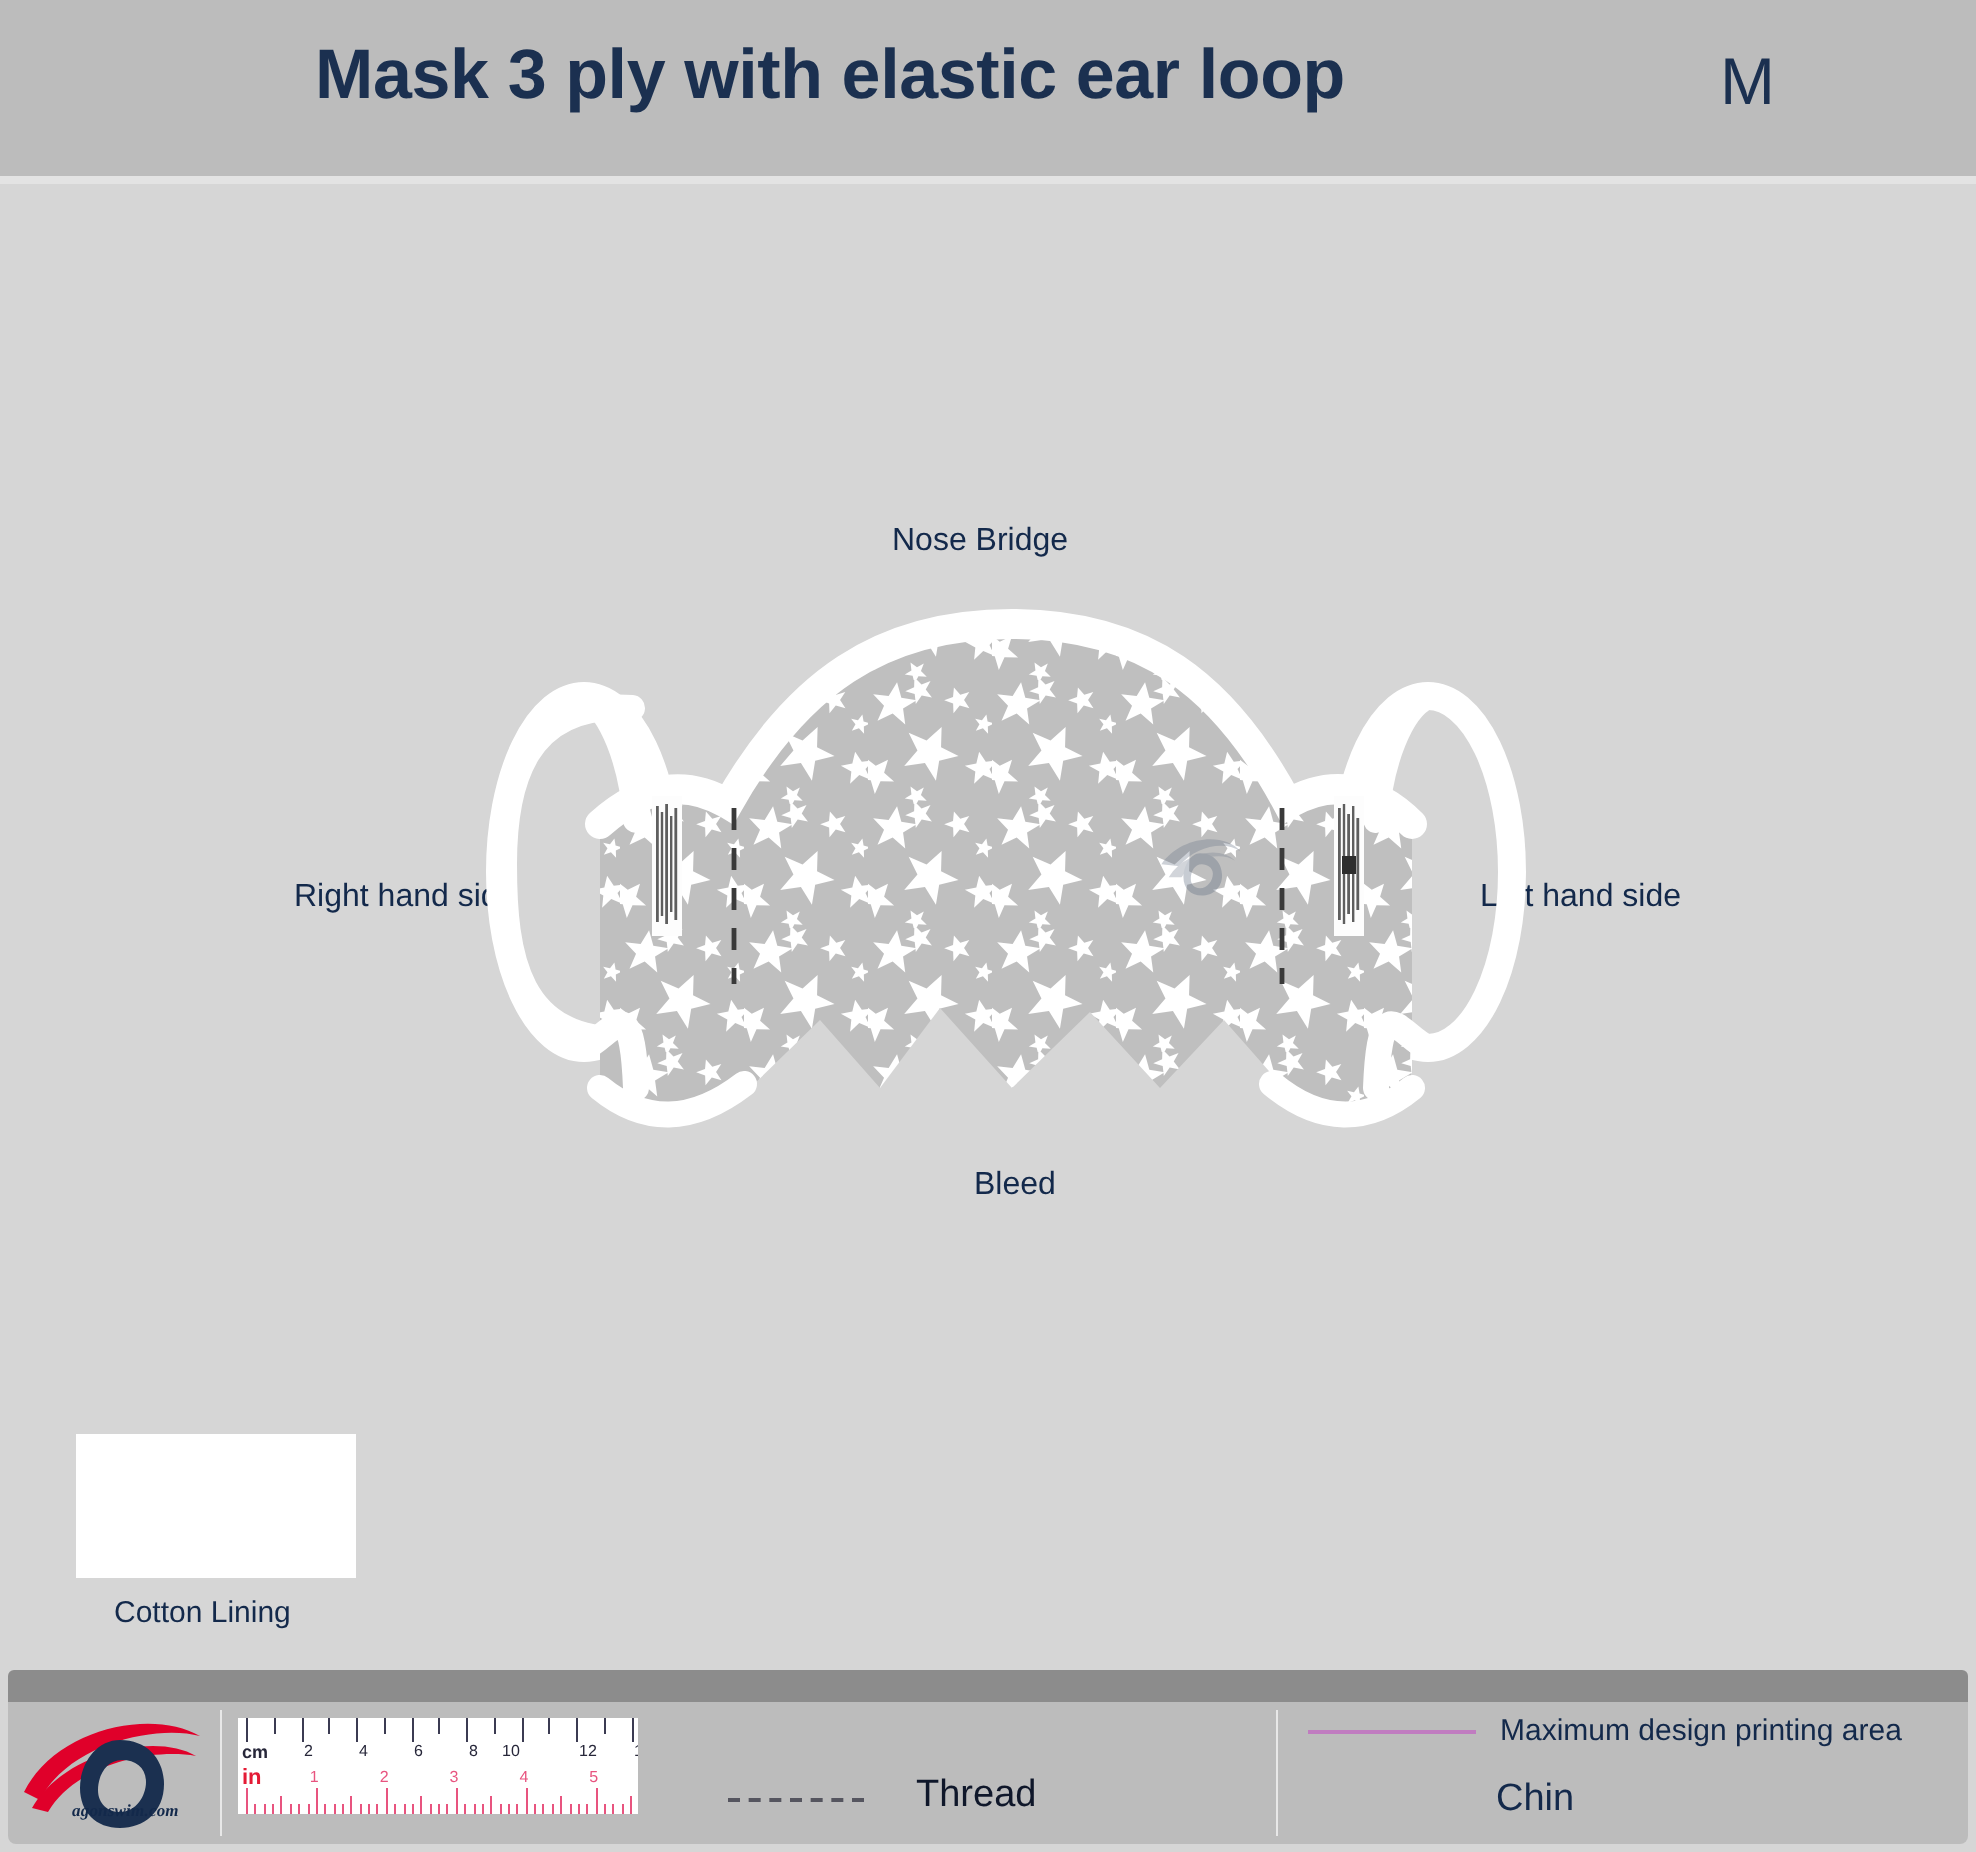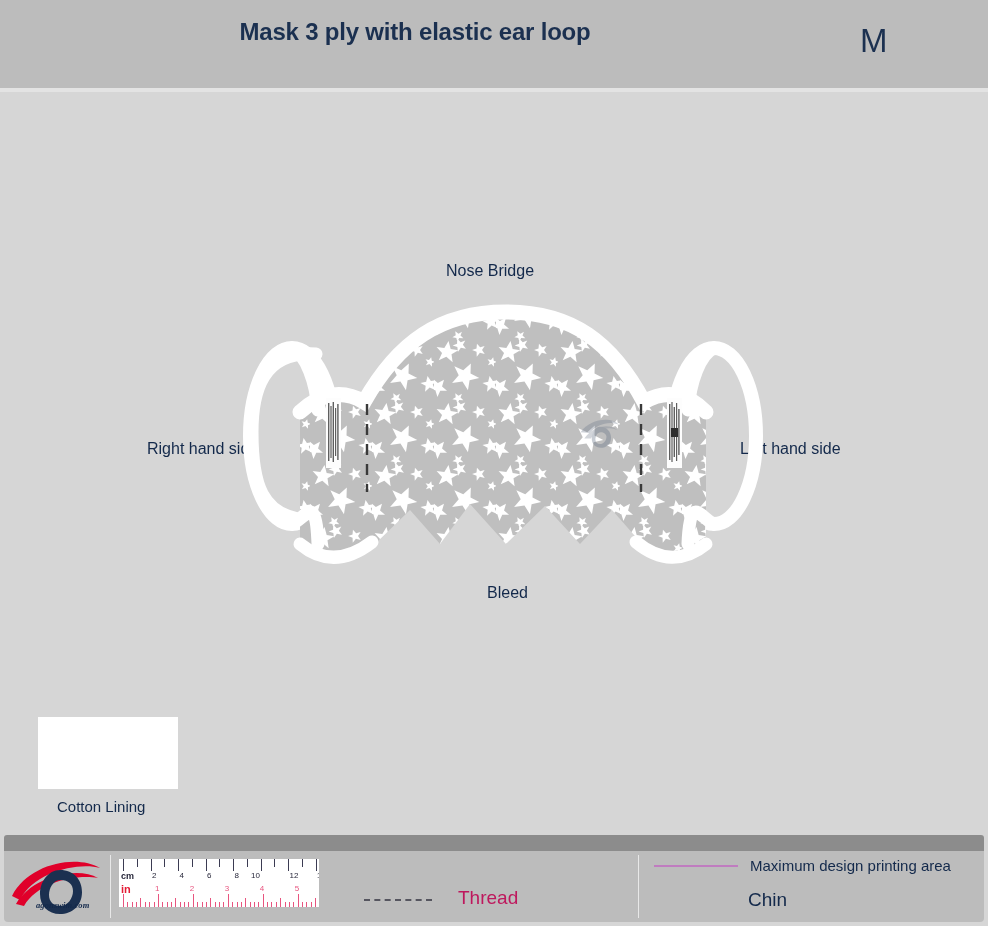--- a/index.html
+++ b/index.html
@@ -24,21 +24,21 @@
     left: 0; top: 0;
     width: 988px;
     height: 88px;
     background: #bcbcbc;
   }
   #header-title {
     position: absolute;
     left: 0; top: 18px;
     width: 830px;
     text-align: center;
-    font-size: 24px;
+    font-size: 35px;
     font-weight: bold;
     color: #1b3050;
     letter-spacing: -0.2px;
     white-space: nowrap;
   }
   #header-size {
     position: absolute;
     left: 860px; top: 22px;
     font-size: 33px;
     color: #1b3050;
@@ -172,21 +172,21 @@
   #thread-dash {
     position: absolute;
     left: 364px; top: 899px;
     width: 68px; height: 0;
     border-top: 2px dashed #55555f;
   }
   #thread-label {
     position: absolute;
     left: 458px; top: 887px;
     font-size: 19px;
-    color: #be185d;
+    color: #0f172a;
     white-space: nowrap;
   }
 
   
   #bleed-line {
     position: absolute;
     left: 654px; top: 865px;
     width: 84px; height: 0;
     border-top: 2px solid #c07cc0;
   }

